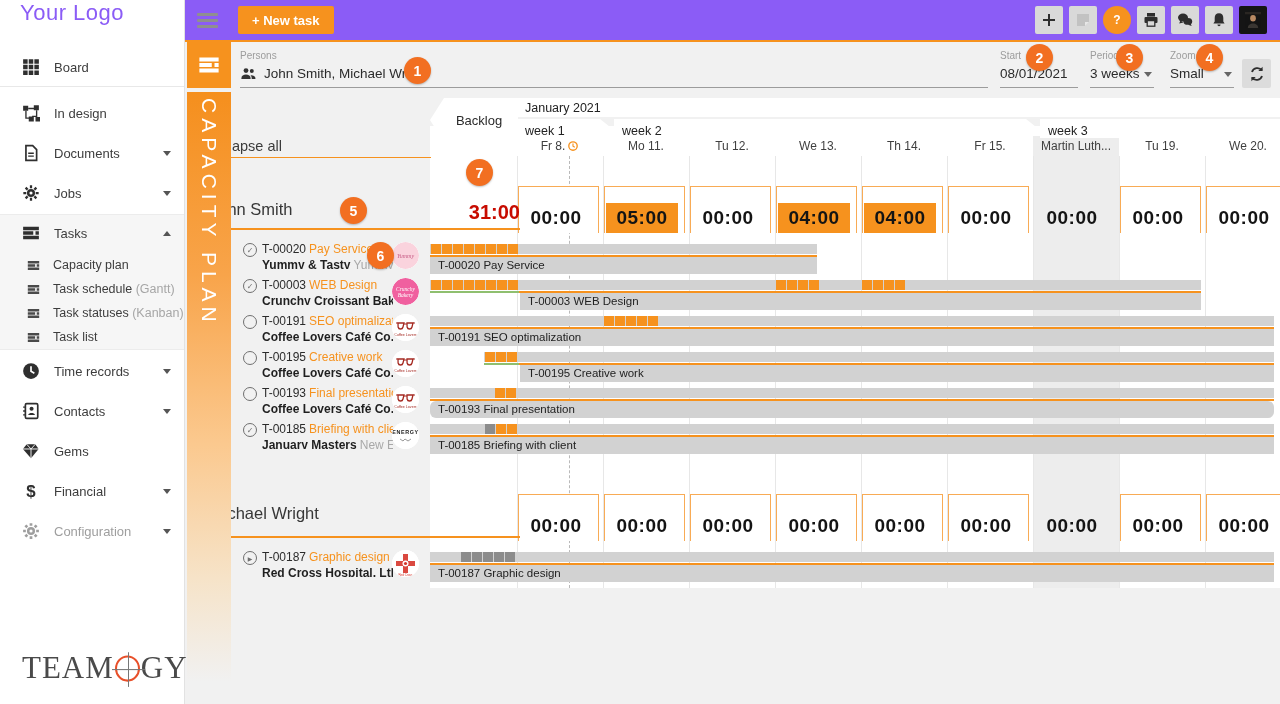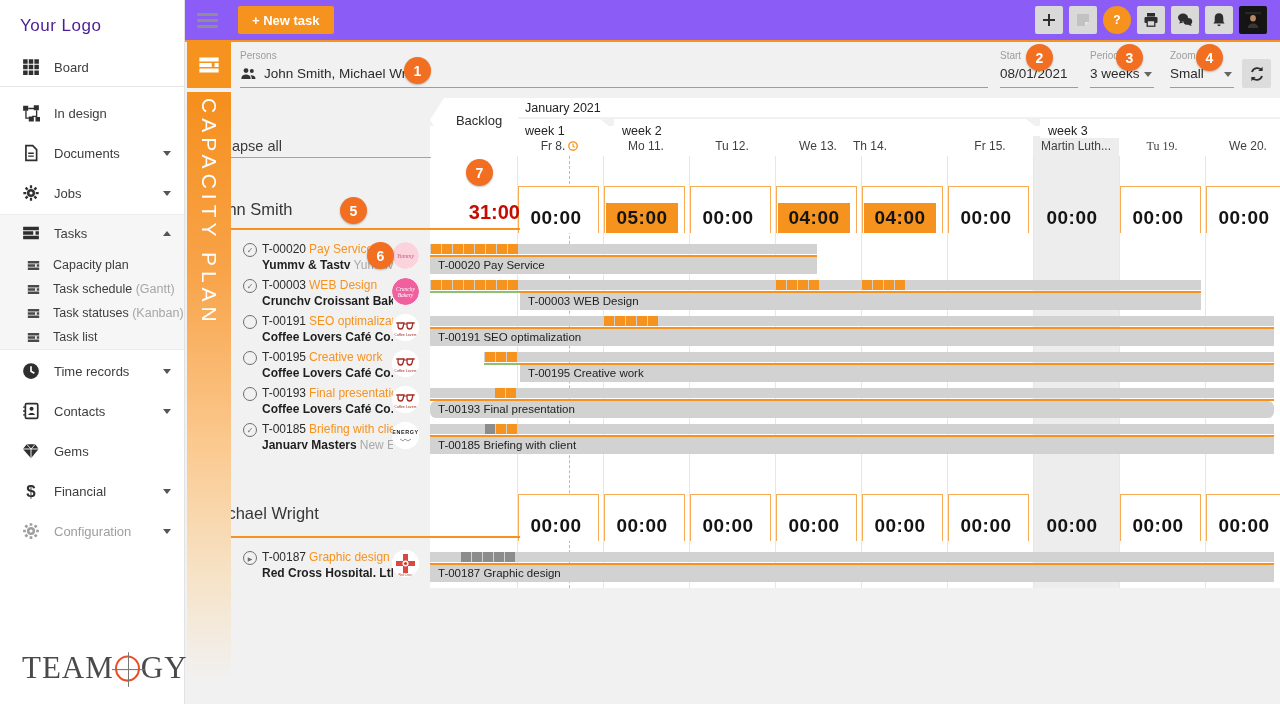--- a/index.html
+++ b/index.html
@@ -3,21 +3,21 @@
 <meta charset="utf-8">
 <style>
   *{box-sizing:border-box;margin:0;padding:0}
   html,body{background:#e9e9e9}
   .app{position:relative;width:1280px;height:704px;background:#f1f1f1;overflow:hidden;
        font-family:"Liberation Sans",sans-serif;-webkit-font-smoothing:antialiased}
 
   
   .sidebar{position:absolute;left:0;top:0;width:185px;height:704px;background:#fff;
            border-right:1px solid #e2e2e2;z-index:6}
-  .side-logo{position:absolute;left:20px;top:16px;font-size:17px;color:#4c1d95;letter-spacing:.5px}
+  .side-logo{position:absolute;left:20px;top:0;font-size:22px;color:#8b5cf6;letter-spacing:.5px}
   .side-div{position:absolute;left:0;top:86px;width:184px;height:1px;background:#e8e8e8}
   .tasks-band{position:absolute;left:0;top:214px;width:184px;height:136px;background:#f6f6f6;
               border-top:1px solid #ececec;border-bottom:1px solid #ececec}
   .side-item{position:absolute;left:0;width:184px;height:26px;display:flex;align-items:center;cursor:pointer}
   .side-item .ic{width:20px;margin:0 13px 0 21px;color:#2f2f2f;display:flex;justify-content:center;align-items:center}
   .side-item .ic svg{width:18px;height:18px}
   .side-item.sub .ic{width:15px;margin:0 12px 0 26px;color:#4a4a4a}
   .side-item.sub .ic svg{width:13px;height:13px}
   .side-item .lbl{font-size:13px;color:#3d3d3d;white-space:pre}
   .side-item.sub .lbl{font-size:12.5px}
@@ -412,30 +412,30 @@
       </div>
       <div class="day-cell" style="position: absolute; left: 603px; top: 138px; width: 86px; height: 16px;">
         <span>Mo 11.</span>
       </div>
       <div class="day-cell" style="position: absolute; left: 689px; top: 138px; width: 86px; height: 16px;">
         <span>Tu 12.</span>
       </div>
       <div class="day-cell" style="position: absolute; left: 775px; top: 138px; width: 86px; height: 16px;">
         <span>We 13.</span>
       </div>
-      <div class="day-cell" style="position: absolute; left: 827px; top: 138px; width: 86px; height: 16px;">
+      <div class="day-cell" style="position: absolute; left: 861px; top: 138px; width: 86px; height: 16px;">
         <span>Th 14.</span>
       </div>
       <div class="day-cell" style="position: absolute; left: 947px; top: 138px; width: 86px; height: 16px;">
         <span>Fr 15.</span>
       </div>
       <div class="day-cell" style="position: absolute; left: 1033px; top: 138px; width: 86px; height: 16px;">
         <span>Martin Luth...</span>
       </div>
-      <div class="day-cell" style="position: absolute; left: 1119px; top: 138px; width: 86px; height: 16px; font-family: Liberation Serif, serif;">
+      <div class="day-cell" style="position: absolute; left: 1119px; top: 138px; width: 86px; height: 16px;">
         <span>Tu 19.</span>
       </div>
       <div class="day-cell" style="position: absolute; left: 1205px; top: 138px; width: 86px; height: 16px;">
         <span>We 20.</span>
       </div>
     </div>
 
   <div class="collapse">
     <span class="tri"></span>
     <span>Collapse all</span>

